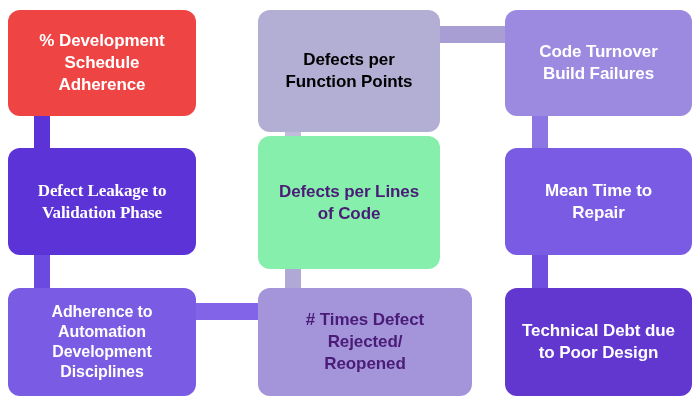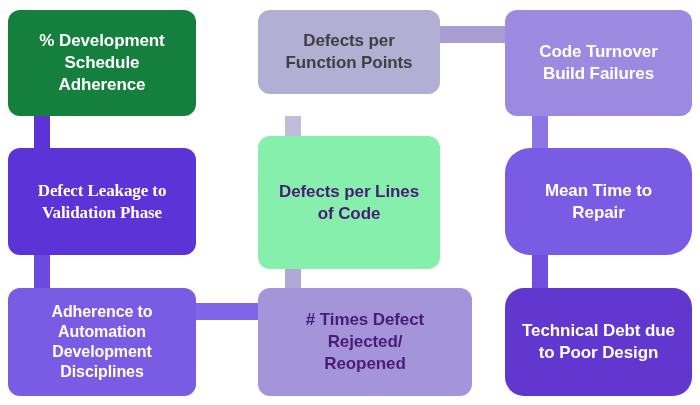--- a/index.html
+++ b/index.html
@@ -40,35 +40,35 @@
 
 <div id="canvas" style="background: rgb(255, 255, 255);">
     <div class="conn v" style="left: 34px; top: 116px; width: 16px; height: 33px; background: rgb(91, 51, 214);"></div>
     <div class="conn v" style="left: 285px; top: 116px; width: 16px; height: 33px; background: rgb(192, 188, 217);"></div>
     <div class="conn v" style="left: 532px; top: 116px; width: 16px; height: 33px; background: rgb(139, 118, 228);"></div>
     <div class="conn v" style="left: 34px; top: 255px; width: 16px; height: 34px; background: rgb(107, 74, 224);"></div>
     <div class="conn v" style="left: 285px; top: 255px; width: 16px; height: 34px; background: rgb(176, 168, 214);"></div>
     <div class="conn v" style="left: 532px; top: 255px; width: 16px; height: 34px; background: rgb(111, 78, 224);"></div>
     <div class="conn h" style="left: 440px; top: 26px; width: 66px; height: 17px; background: rgb(169, 158, 212);"></div>
     <div class="conn h" style="left: 195px; top: 303px; width: 64px; height: 17px; background: rgb(130, 100, 232);"></div>
-    <div class="node" style="left: 8px; top: 10px; width: 188px; height: 106px; background: #15803d; color: rgb(255, 255, 255);">% Development
+    <div class="node" style="left: 8px; top: 10px; width: 188px; height: 106px; background: #ef4444; color: rgb(255, 255, 255);">% Development
 Schedule
 Adherence</div>
-    <div class="node" style="left: 258px; top: 10px; width: 182px; height: 84px; background: rgb(179, 174, 211); color: #404040;">Defects per
+    <div class="node" style="left: 258px; top: 10px; width: 182px; height: 122px; background: rgb(179, 174, 211); color: #000000;">Defects per
 Function Points</div>
     <div class="node" style="left: 505px; top: 10px; width: 187px; height: 106px; background: rgb(155, 138, 224); color: rgb(255, 255, 255);">Code Turnover
 Build Failures</div>
     <div class="node" style="left: 8px; top: 148px; width: 188px; height: 107px; background: rgb(91, 51, 214); color: rgb(255, 255, 255); font-family: Liberation Serif, serif;">Defect Leakage to
 Validation Phase</div>
     <div class="node" style="left: 258px; top: 136px; width: 182px; height: 133px; background: #86efac; color: rgb(74, 27, 119);">Defects per Lines
 of Code</div>
-    <div class="node" style="left: 505px; top: 148px; width: 187px; height: 107px; background: rgb(122, 91, 227); color: rgb(255, 255, 255); border-radius: 25px;">Mean Time to
+    <div class="node" style="left: 505px; top: 148px; width: 187px; height: 107px; background: rgb(122, 91, 227); color: rgb(255, 255, 255);">Mean Time to
 Repair</div>
     <div class="node small" style="left: 8px; top: 288px; width: 188px; height: 108px; background: rgb(122, 91, 227); color: rgb(255, 255, 255);">Adherence to
 Automation
 Development
 Disciplines</div>
     <div class="node" style="left: 258px; top: 288px; width: 214px; height: 108px; background: rgb(164, 149, 218); color: rgb(74, 27, 119);"># Times Defect
 Rejected/
 Reopened</div>
-    <div class="node" style="left: 505px; top: 288px; width: 187px; height: 108px; background: rgb(97, 55, 207); color: rgb(255, 255, 255); border-radius: 19px;">Technical Debt due
+    <div class="node" style="left: 505px; top: 288px; width: 187px; height: 108px; background: rgb(97, 55, 207); color: rgb(255, 255, 255);">Technical Debt due
 to Poor Design</div>
   </div>
 
 </body></html>

